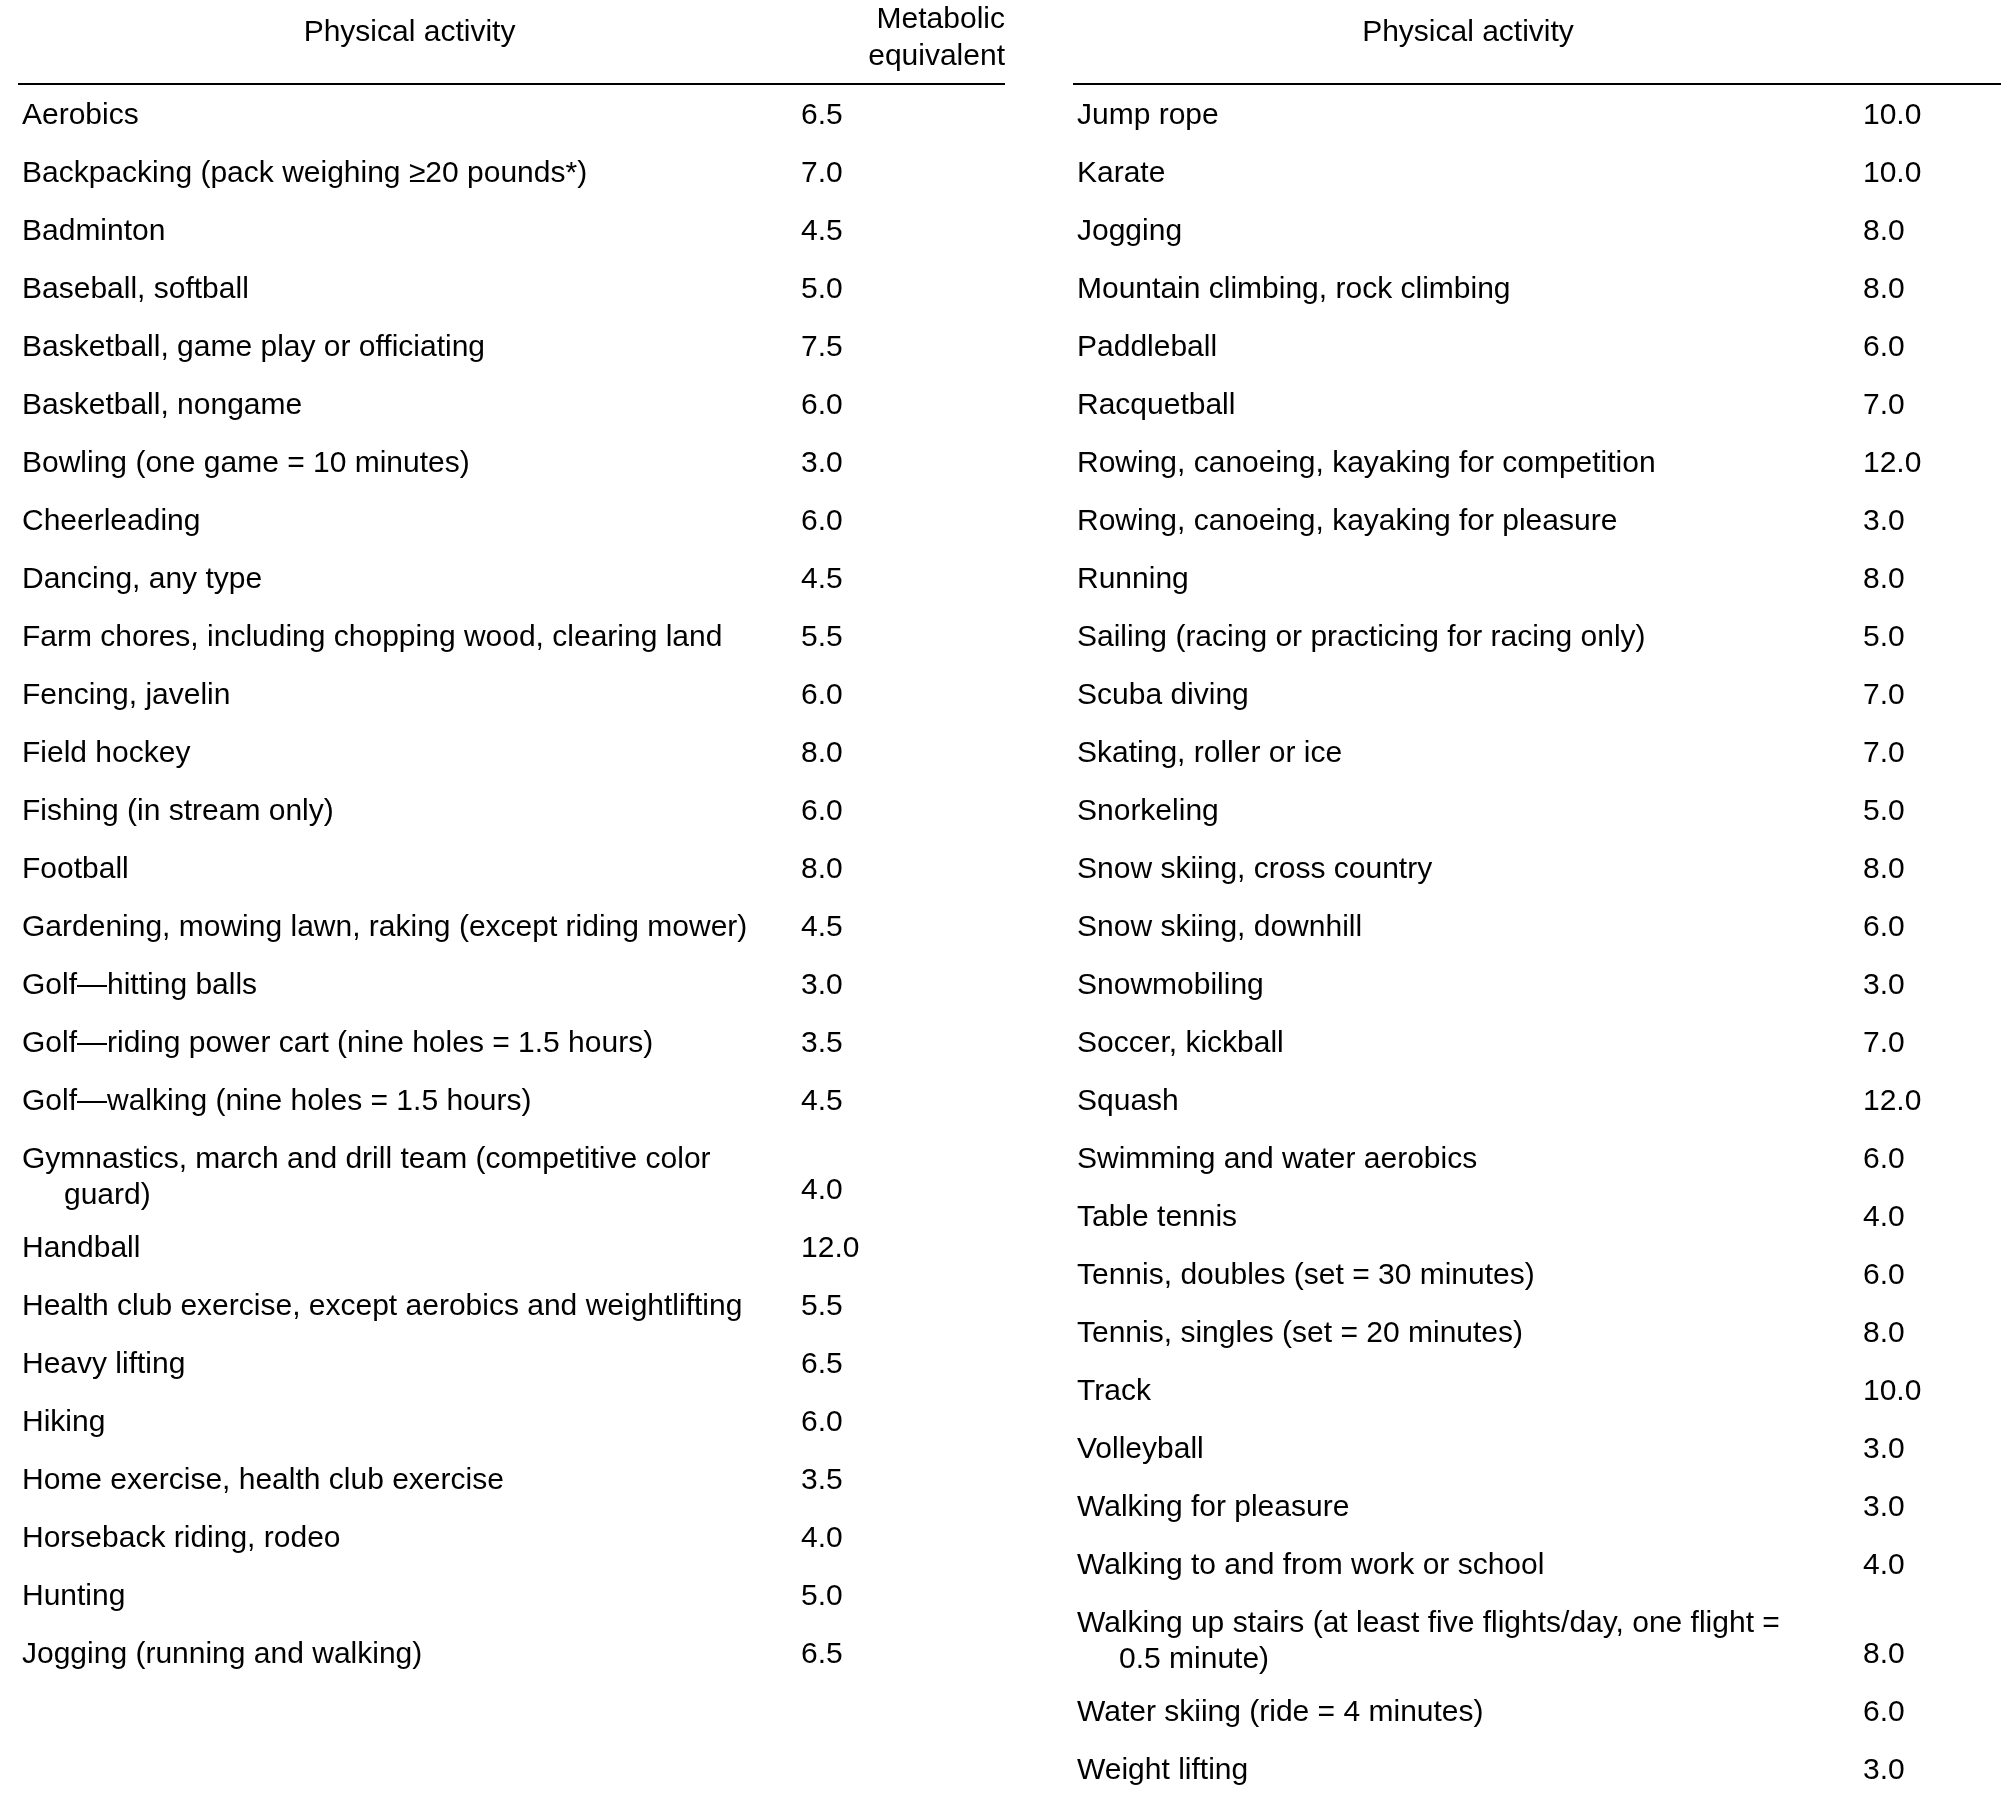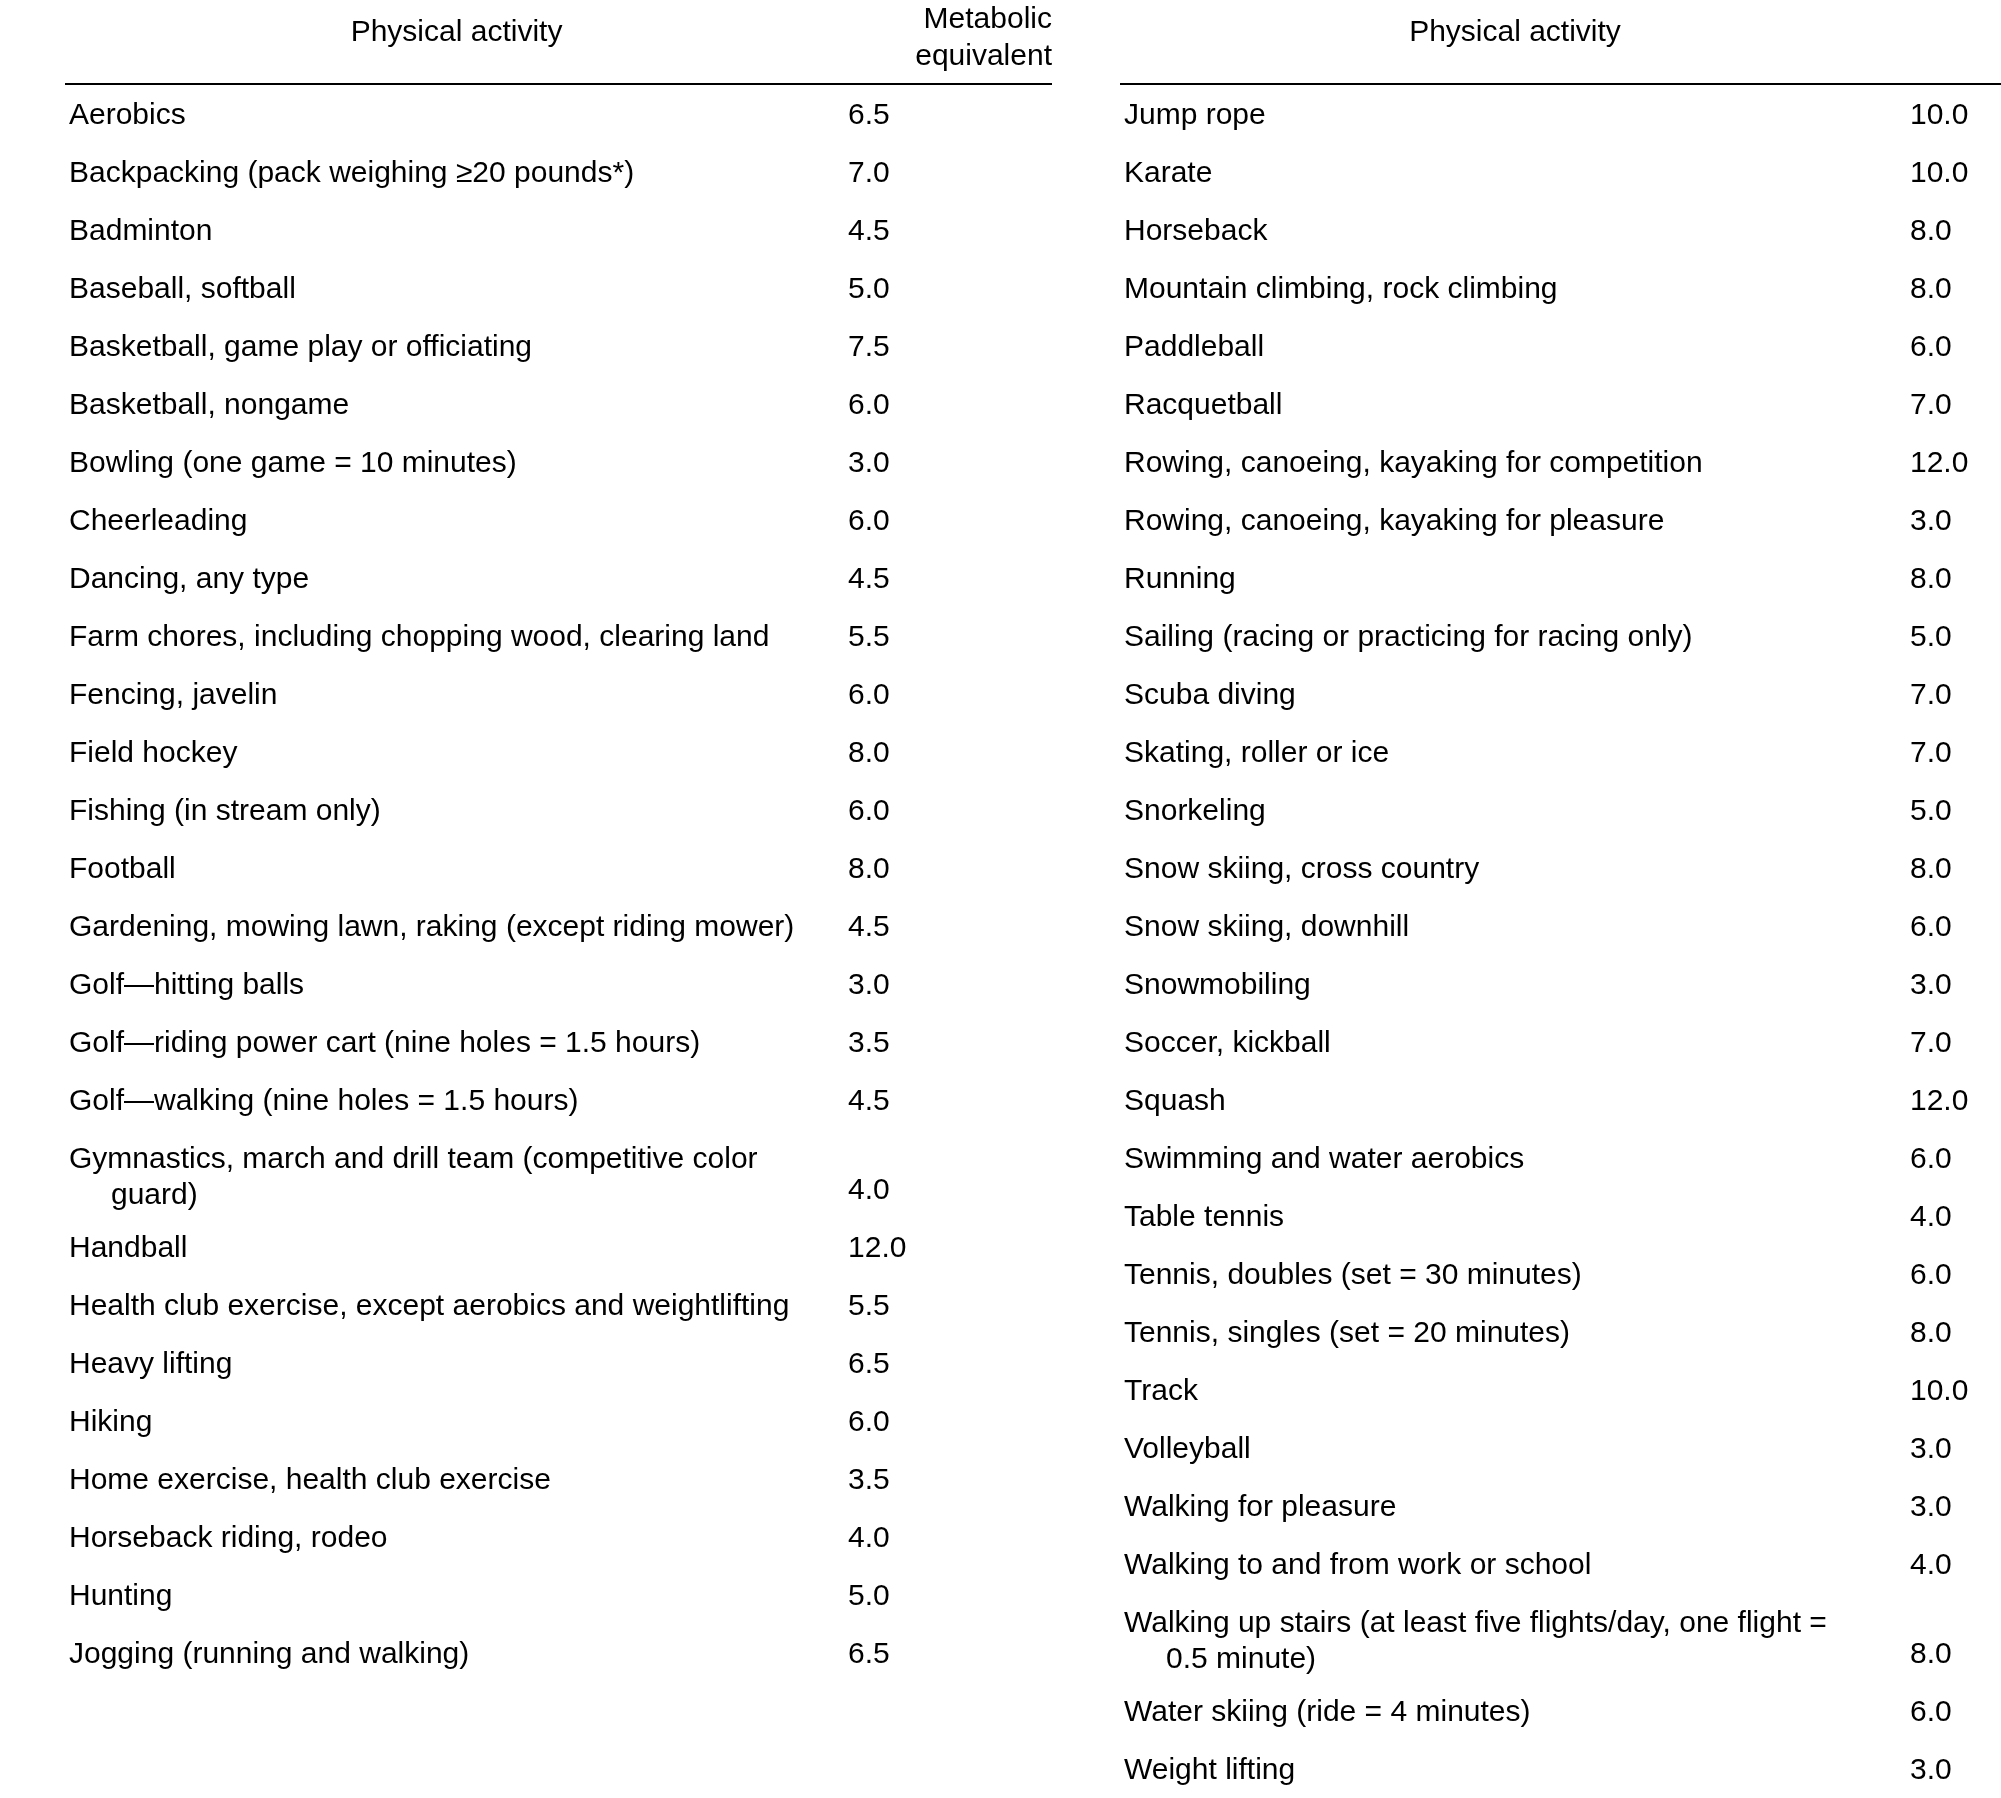--- a/index.html
+++ b/index.html
@@ -43,21 +43,20 @@
     width: 938px;
     padding-left: 10px;
     overflow: hidden;
   }
 
   
   table.tbl {
     border-collapse: collapse;
     width: 100%;
     table-layout: fixed;
-    margin-left: 47px;
   }
   .panel-right table.tbl {
     width: 1060px; 
   }
 
   th, td {
     padding: 0;
     vertical-align: baseline;
   }
 
@@ -279,21 +278,21 @@
       <tbody id="right-body">
           <tr>
             <td class="activity"><span>Jump rope</span></td>
             <td class="met">10.0</td>
           </tr>
           <tr>
             <td class="activity"><span>Karate</span></td>
             <td class="met">10.0</td>
           </tr>
           <tr>
-            <td class="activity"><span>Horseback</span></td>
+            <td class="activity"><span>Jogging</span></td>
             <td class="met">8.0</td>
           </tr>
           <tr>
             <td class="activity"><span>Mountain climbing, rock climbing</span></td>
             <td class="met">8.0</td>
           </tr>
           <tr>
             <td class="activity"><span>Paddleball</span></td>
             <td class="met">6.0</td>
           </tr>

